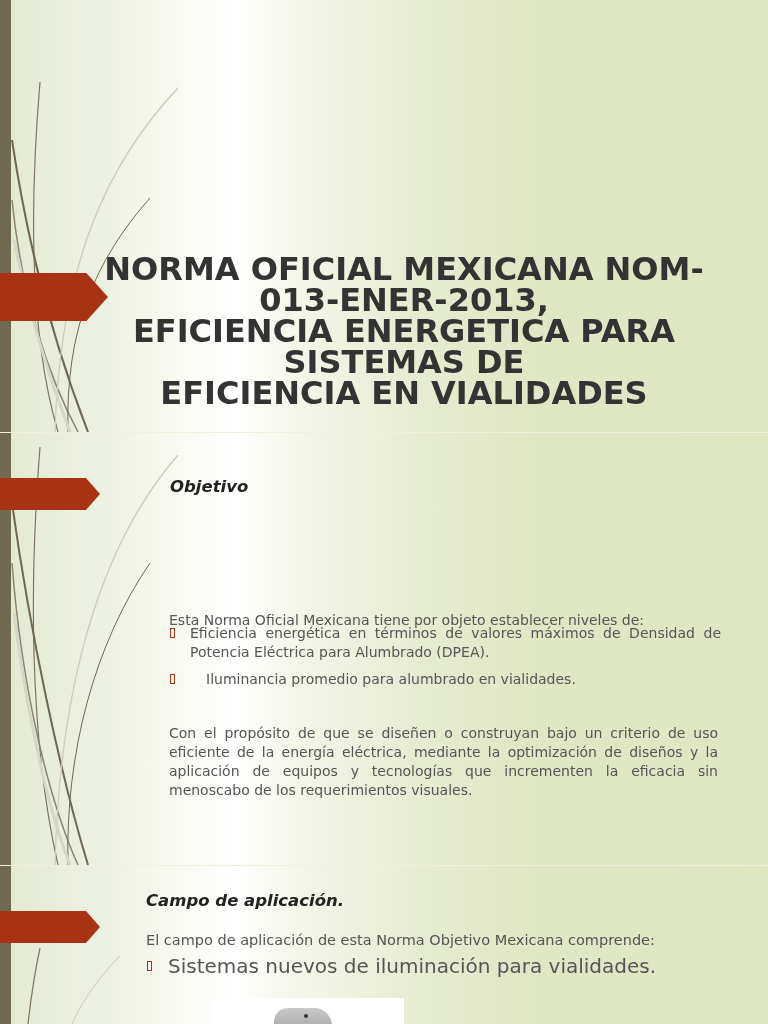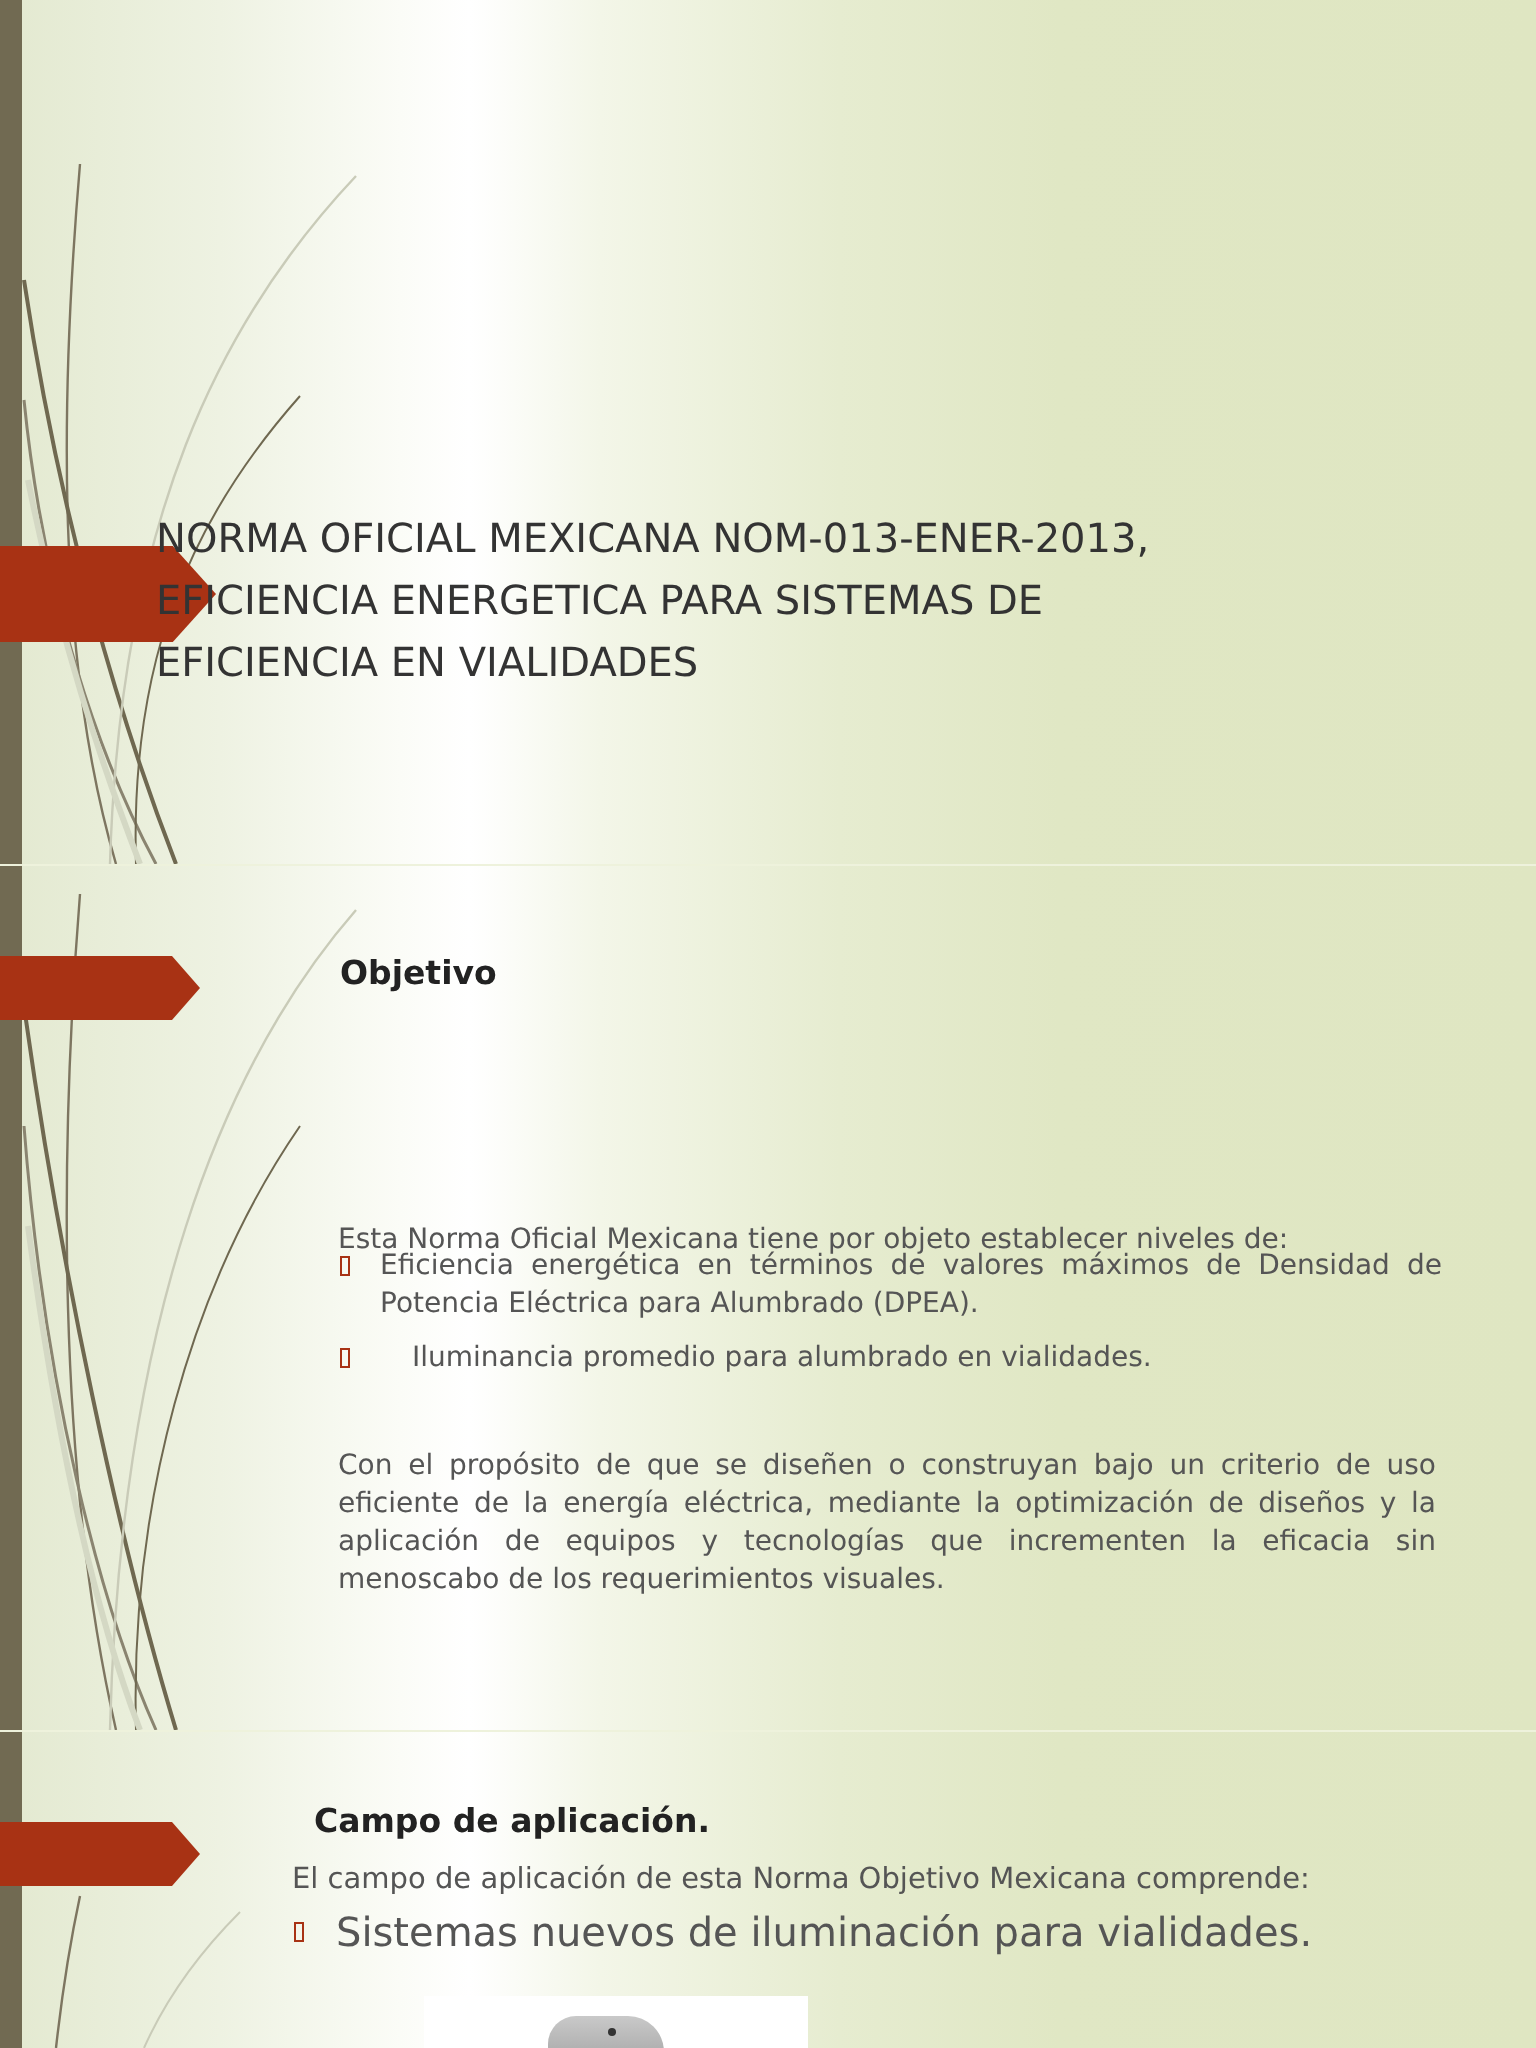--- a/index.html
+++ b/index.html
@@ -16,26 +16,26 @@
   .slide.s2 { top:433px; height:432px; }
   .slide.s3 { top:866px; height:158px; }
   .sep { position:absolute; left:0; width:768px; height:1px; background:#eef2dc; }
   .leftbar { position:absolute; left:0; top:0; bottom:0; width:11px; background:#716a52; }
   .curves { position:absolute; left:0; top:0; }
   .arrow {
     position:absolute; left:0; background:#a83214;
   }
   .title {
     position:absolute; left:78px; width:652px; top:254px;
-    text-align:left; color:#333333;
-    font-size:20px; line-height:31px; font-weight:400;
+    text-align:center; color:#333333;
+    font-size:32px; line-height:31px; font-weight:700;
     letter-spacing:0px;
   }
   .heading {
-    position:absolute; color:#222222; font-size:16.5px; font-weight:bold;
+    position:absolute; color:#222222; font-size:16.5px; font-weight:bold;font-style:italic;
   }
   .body-text {
     position:absolute; color:#555555; font-size:14px; line-height:19px;
   }
   .justify { text-align:justify; }
   .bullet-row { position:absolute; color:#555555; font-size:14px; line-height:19px; }
   .bullet-box {
     position:absolute; width:3px; height:8px; border:1px solid #a83214;
   }
   .img-ph {
@@ -99,21 +99,21 @@
 
 <div class="sep" style="top:865px;"></div>
 
 <div class="slide s3">
   <svg class="curves" width="200" height="158" viewBox="0 0 200 158">
     <path d="M40 82 C 34 110, 30 140, 28 158" stroke="#7d7560" stroke-width="1.2" fill="none"></path>
     <path d="M120 90 C 95 115, 80 140, 72 158" stroke="#c9cbb8" stroke-width="1" fill="none"></path>
   </svg>
   <div class="leftbar"></div>
   <div class="arrow" style="top:45px; width:100px; height:32px; clip-path:polygon(0 0, 86% 0, 100% 50%, 86% 100%, 0 100%);"></div>
-  <div class="heading" style="left:157px; top:25px;margin-top:10px;">Campo de aplicación.</div>
+  <div class="heading" style="left:146px; top:25px;">Campo de aplicación.</div>
   <div class="body-text" style="left:146px; top:65px; width:580px; font-size:14.5px;">El campo de aplicación de esta Norma Objetivo Mexicana comprende:</div>
   <div class="bullet-row" style="left:146px; top:91px; width:580px; font-size:20px;">
     <span class="bullet-box" style="left:1px; top:4px;"></span>
     <div style="margin-left:22px;">Sistemas nuevos de iluminación para vialidades.</div>
   </div>
   <div class="img-ph">
     <div class="lamp">
       <div class="lamp-dot"></div>
     </div>
   </div>

